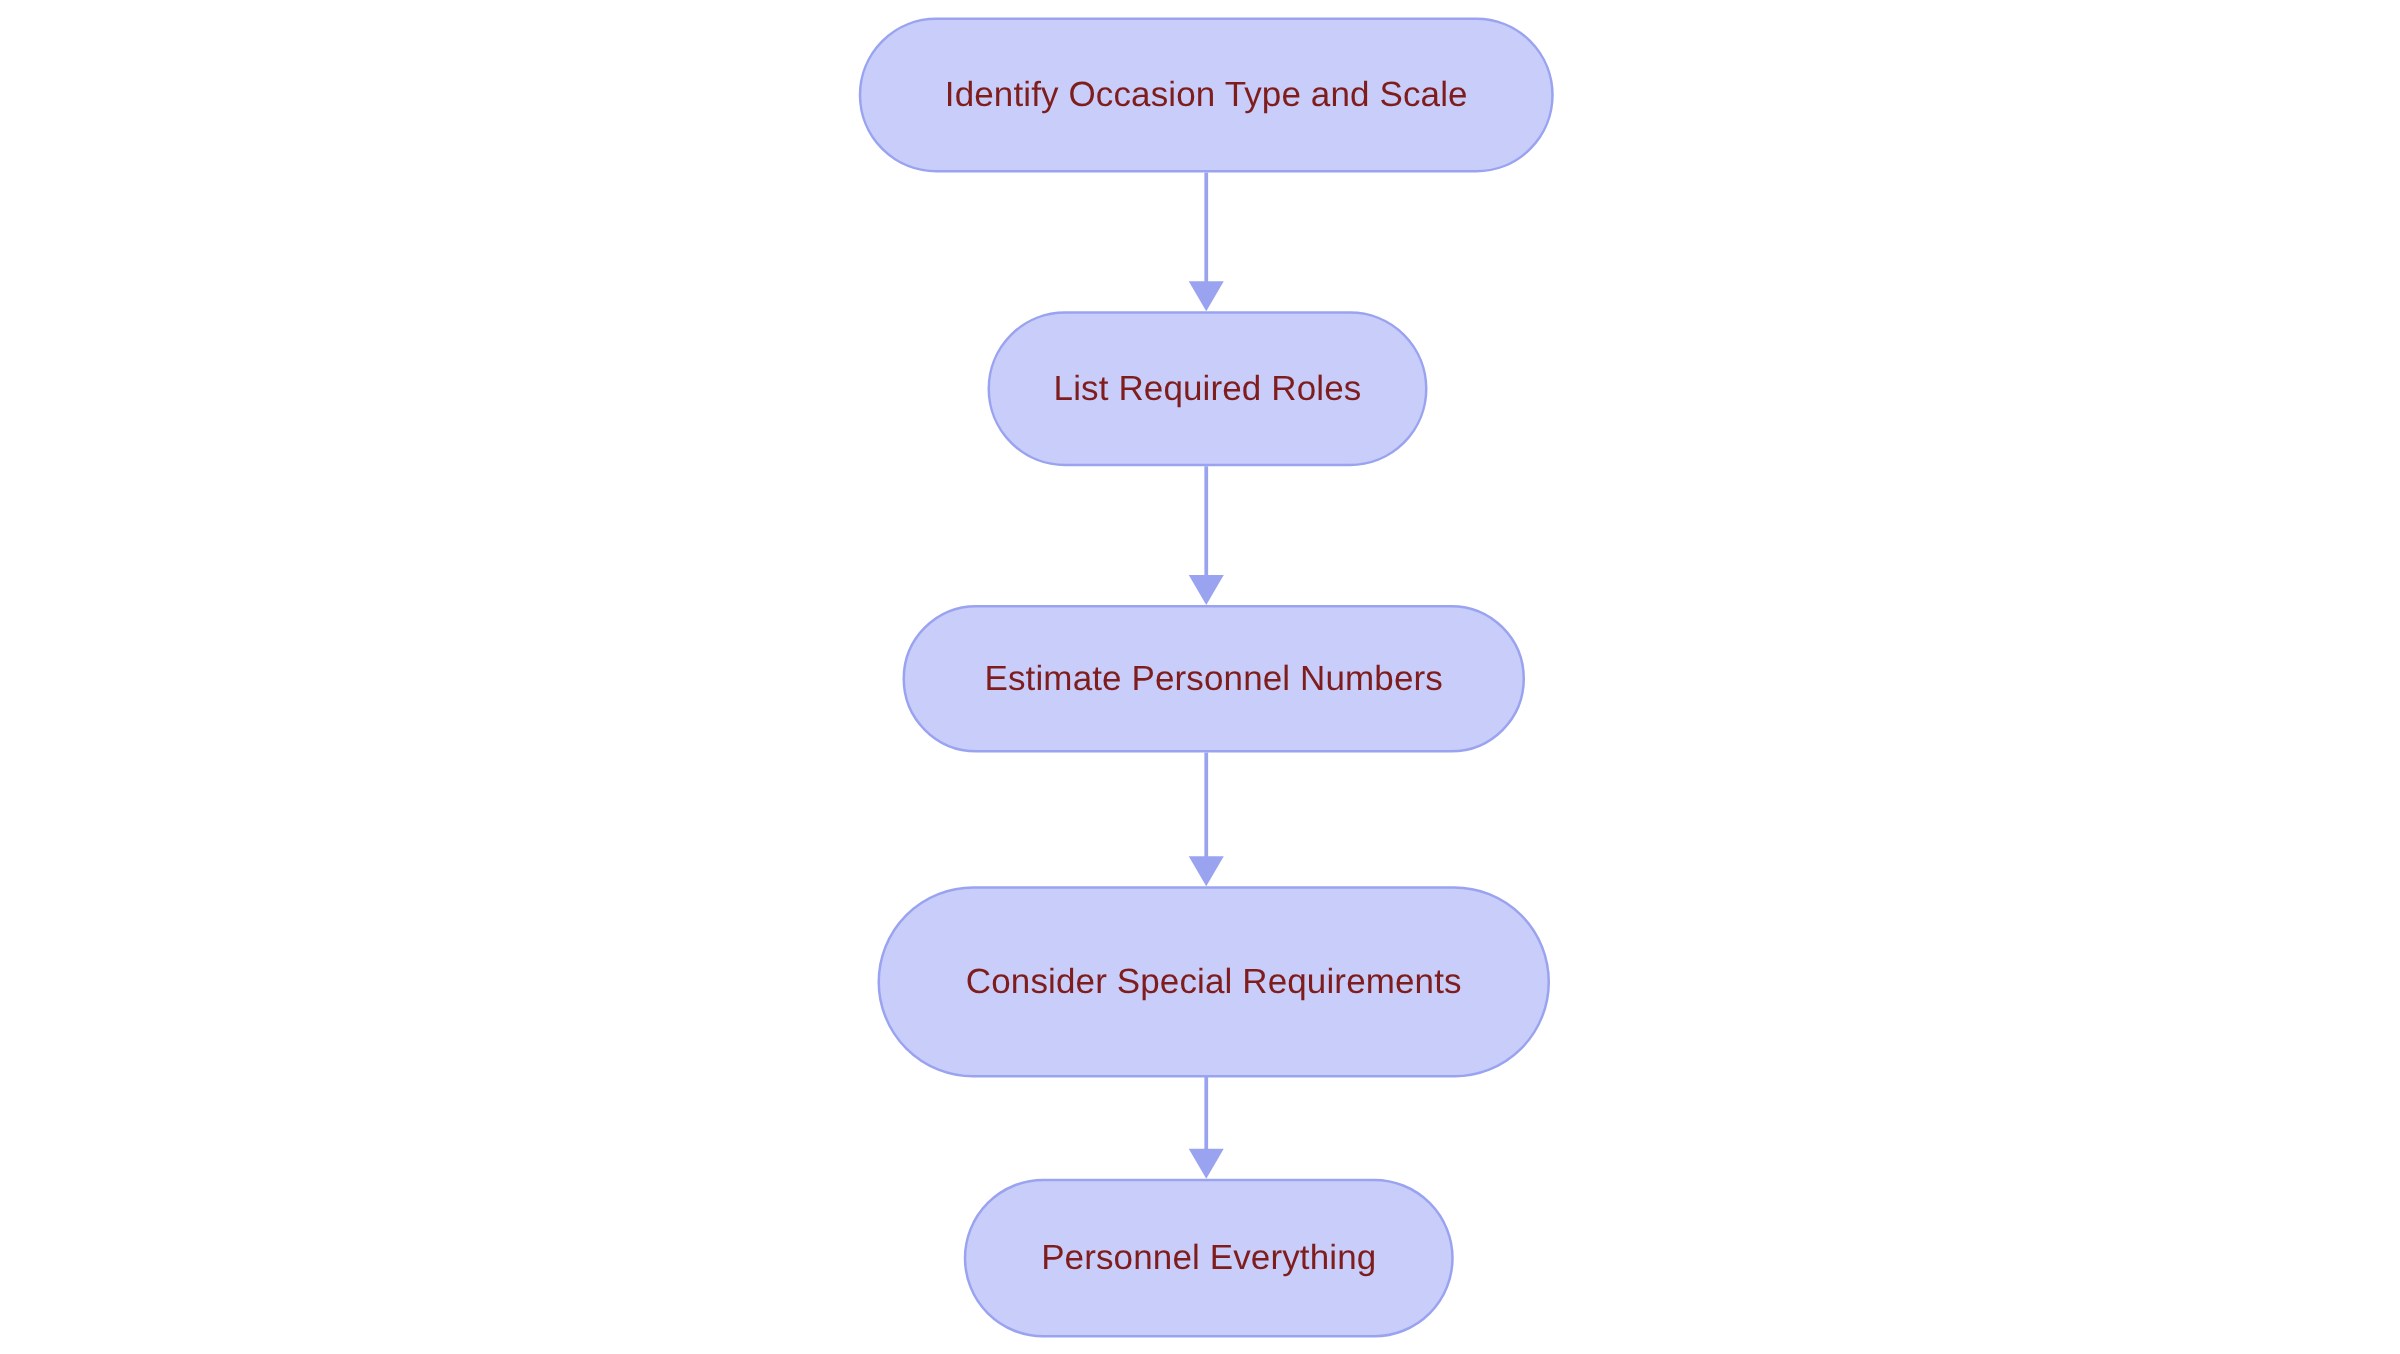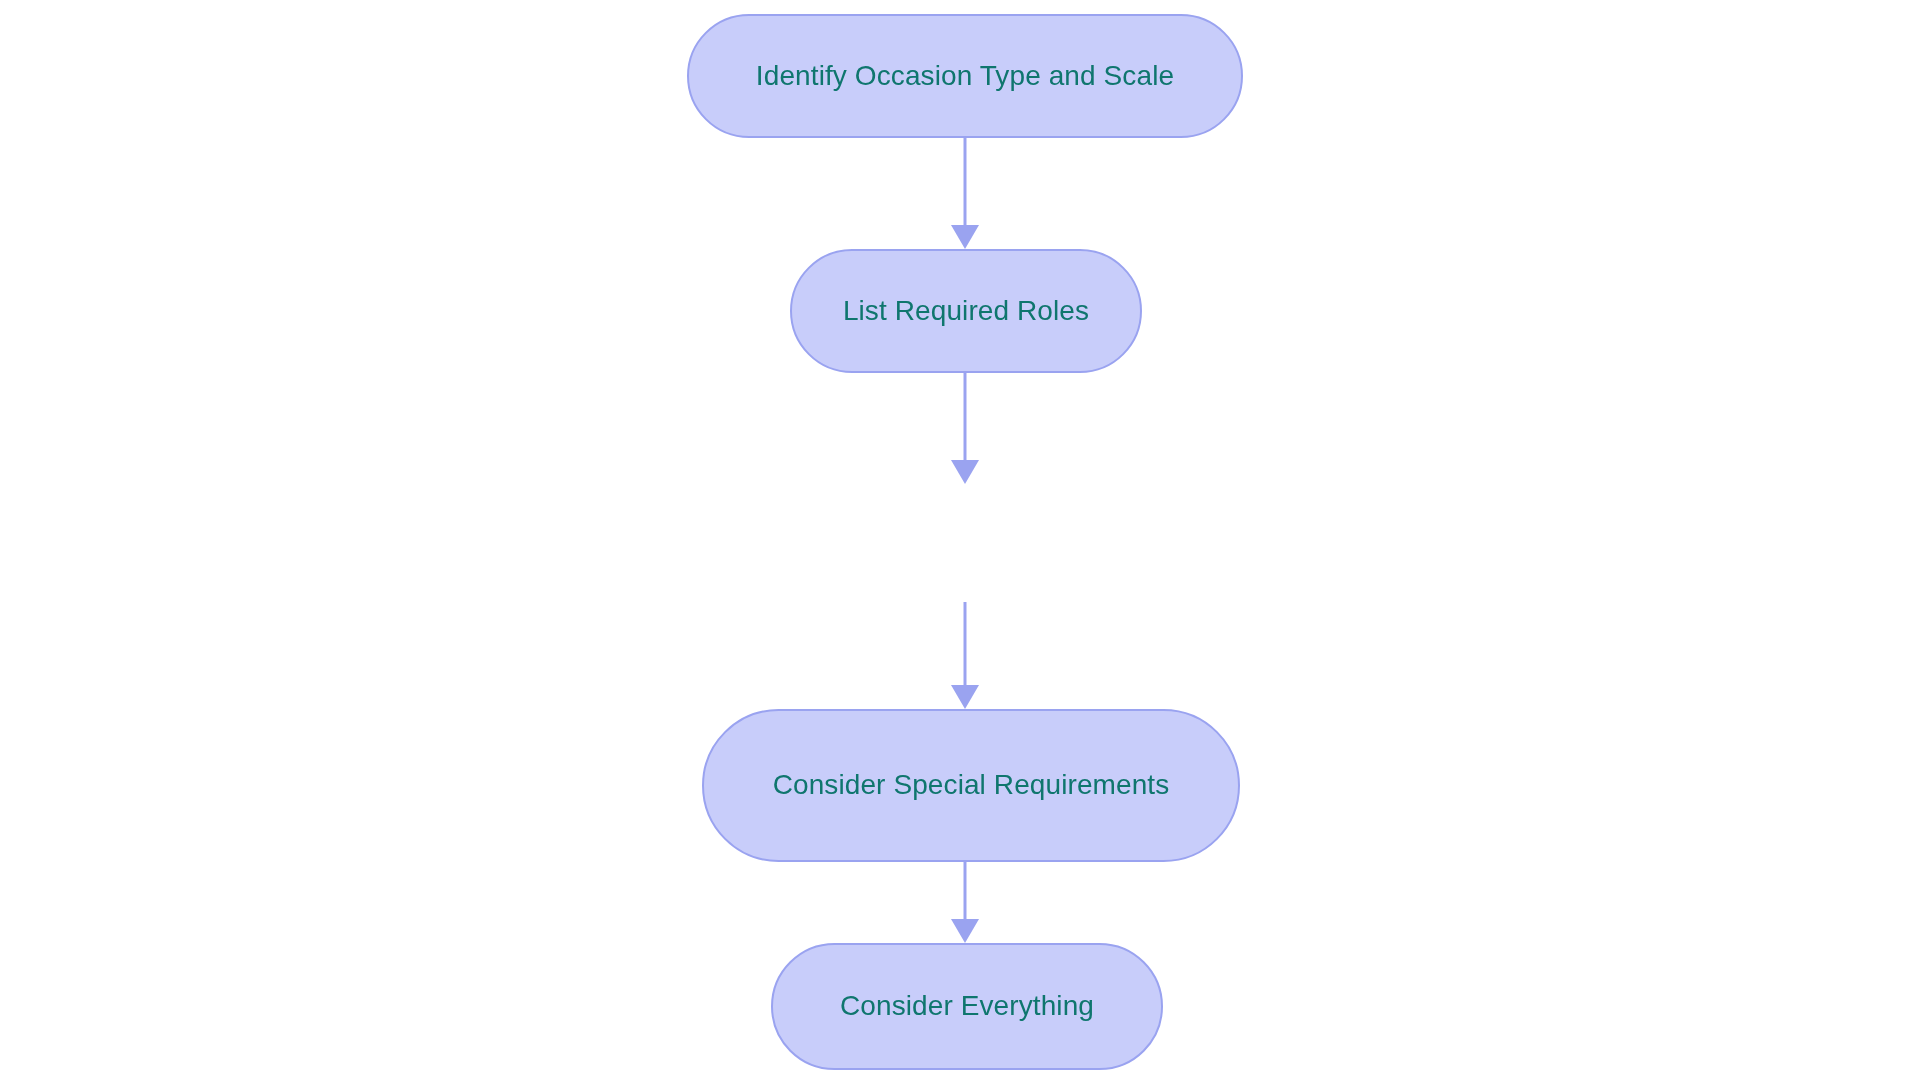--- a/index.html
+++ b/index.html
@@ -36,21 +36,21 @@
     display: flex;
     align-items: center;
     justify-content: center;
     background: #c8cdfa;
     border: 2px solid #9aa3f0;
     border-radius: 999px;
     z-index: 2;
   }
 
   .flow-node-label {
-    color: #0f766e;
+    color: #7f1d1d;
     font-size: 28px;
     font-weight: 400;
     line-height: 1.1;
     letter-spacing: 0.1px;
     white-space: nowrap;
     text-align: center;
     font-family: "Liberation Sans", "DejaVu Sans", sans-serif;
   }
 
   
@@ -94,22 +94,25 @@
   </svg>
 
   <div class="flow-node" id="node-0">
     <span class="flow-node-label">Identify Occasion Type and Scale</span>
   </div>
 
   <div class="flow-node" id="node-1">
     <span class="flow-node-label">List Required Roles</span>
   </div>
 
+  <div class="flow-node" id="node-2">
+    <span class="flow-node-label">Estimate Personnel Numbers</span>
+  </div>
 
   <div class="flow-node" id="node-3">
     <span class="flow-node-label">Consider Special Requirements</span>
   </div>
 
   <div class="flow-node" id="node-4">
-    <span class="flow-node-label">Consider Everything</span>
+    <span class="flow-node-label">Personnel Everything</span>
   </div>
 
 </div>
 
 </body></html>

